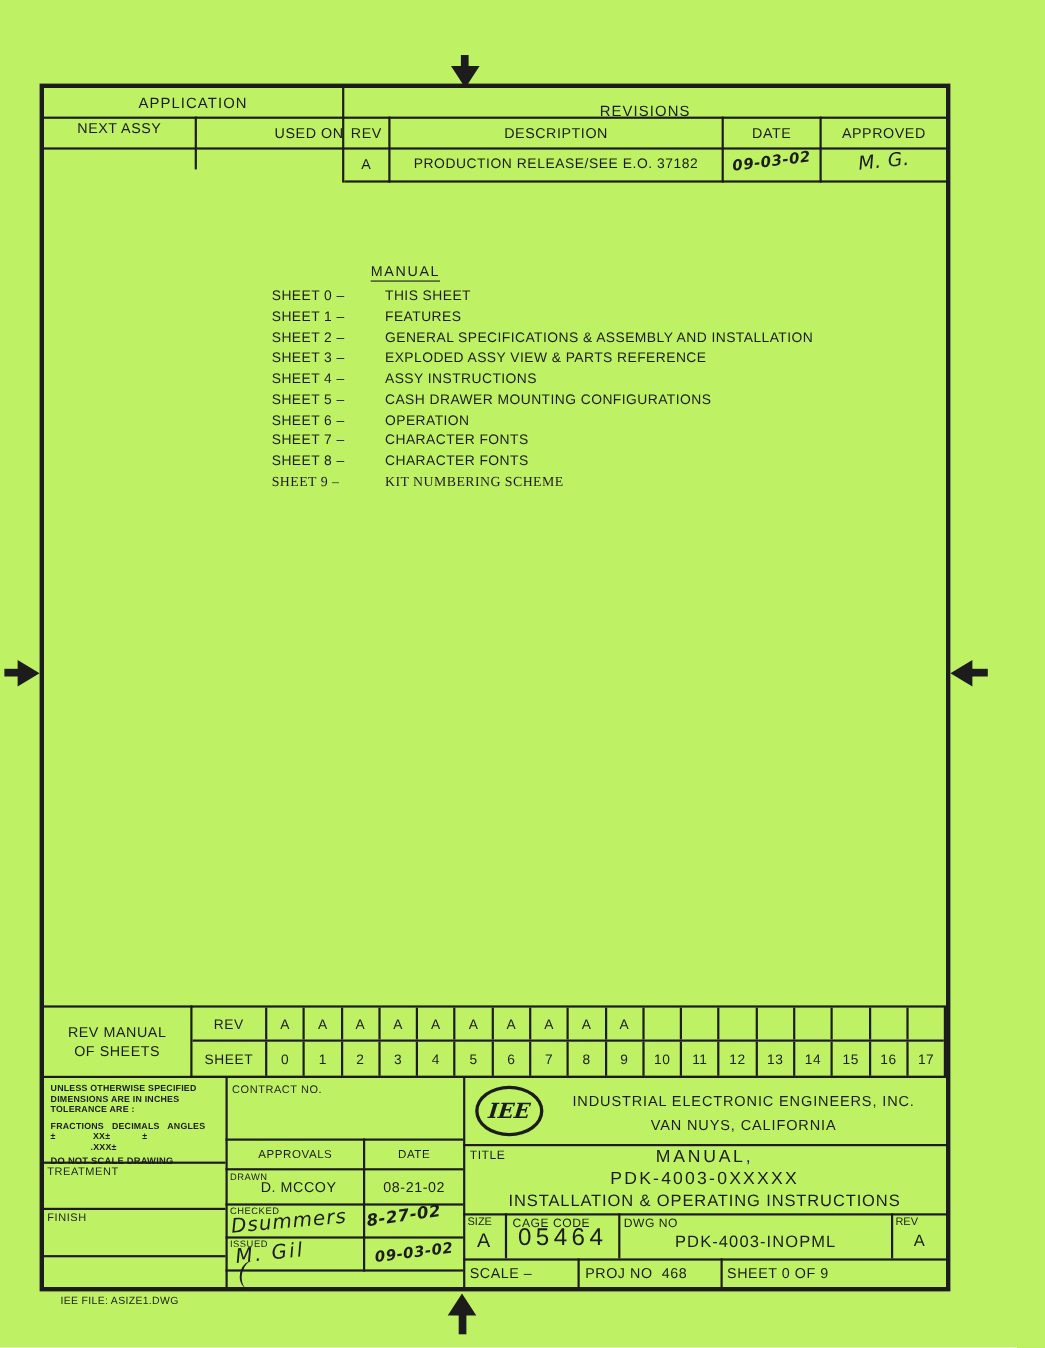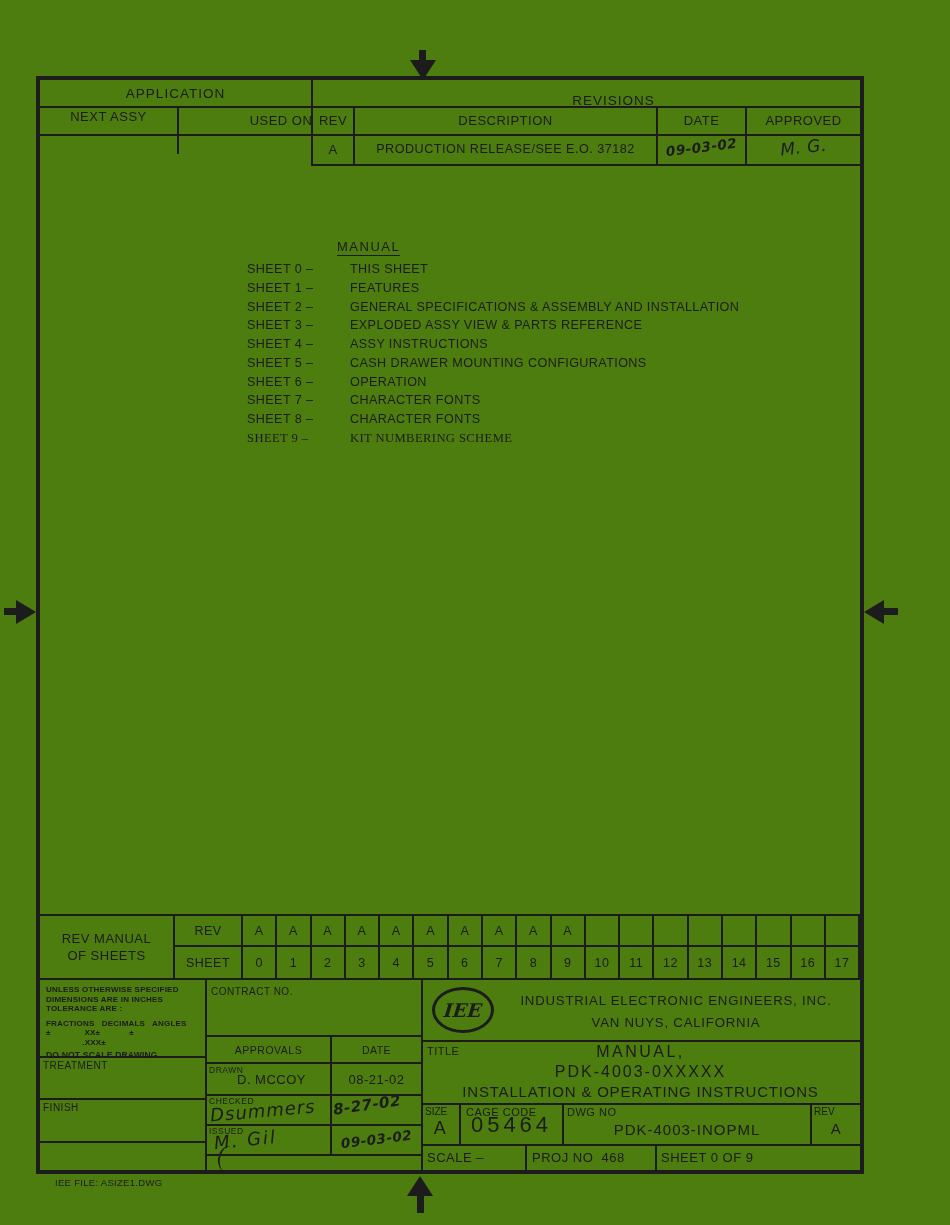--- a/index.html
+++ b/index.html
@@ -1,16 +1,16 @@
 <!DOCTYPE html>
 <html><head>
 <meta charset="utf-8">
 <style>
   html,body{margin:0;padding:0;background:#ffffff;}
-  #page{position:relative;width:950px;height:1225px;background:#4d7c0f;overflow:hidden;
+  #page{position:relative;width:950px;height:1225px;background:#bef264;overflow:hidden;
         font-family:"Liberation Sans",sans-serif;color:#1c1c1c;}
   .abs{position:absolute;}
   .ln{position:absolute;background:#1c1c1c;}
   .txt{position:absolute;color:#1c1c1c;white-space:nowrap;letter-spacing:.5px;}
   .ctr{display:flex;align-items:center;justify-content:center;text-align:center;white-space:nowrap;}
   .frame{position:absolute;left:36px;top:76px;width:828px;height:1098px;
          border:4px solid #1c1c1c;box-sizing:border-box;}
   .hand{font-style:italic;font-family:"DejaVu Sans",sans-serif;}
   
   .rs-box{position:absolute;left:173px;top:914px;width:687px;height:66px;
@@ -57,21 +57,21 @@
   <div class="ln" style="left:40px;top:106px;width:820px;height:2px;"></div>
   <div class="ln" style="left:40px;top:134px;width:820px;height:2px;"></div>
   <div class="ln" style="left:313px;top:164px;width:547px;height:2px;"></div>
   <div class="ln" style="left:311px;top:80px;width:2px;height:86px;"></div>
   <div class="ln" style="left:177px;top:106px;width:2px;height:48px;"></div>
   <div class="ln" style="left:353px;top:106px;width:2px;height:60px;"></div>
   <div class="ln" style="left:656px;top:106px;width:2px;height:60px;"></div>
   <div class="ln" style="left:745px;top:106px;width:2px;height:60px;"></div>
 
   <div class="txt ctr" style="left:40px;top:80px;width:271px;height:26px;font-size:13.5px;letter-spacing:1px;">APPLICATION</div>
-  <div class="txt ctr" style="left:313px;top:80px;width:547px;height:40px;font-size:13.5px;letter-spacing:1px;margin-left:27px;">REVISIONS</div>
+  <div class="txt ctr" style="left:313px;top:80px;width:547px;height:40px;font-size:13.5px;letter-spacing:1px;">REVISIONS</div>
   <div class="txt ctr" style="left:40px;top:106px;width:137px;height:20px;font-size:13px;">NEXT ASSY</div>
   <div class="txt ctr" style="left:179px;top:106px;width:132px;height:28px;font-size:13px;padding-left:36px;">USED ON</div>
   <div class="txt ctr" style="left:313px;top:106px;width:40px;height:28px;font-size:13px;">REV</div>
   <div class="txt ctr" style="left:355px;top:106px;width:301px;height:28px;font-size:13px;">DESCRIPTION</div>
   <div class="txt ctr" style="left:658px;top:106px;width:87px;height:28px;font-size:13px;">DATE</div>
   <div class="txt ctr" style="left:747px;top:106px;width:113px;height:28px;font-size:13px;">APPROVED</div>
 
   <div class="txt ctr" style="left:313px;top:134px;width:40px;height:30px;font-size:13px;">A</div>
   <div class="txt ctr" style="left:355px;top:134px;width:301px;height:30px;font-size:12.6px;">PRODUCTION RELEASE/SEE E.O. 37182</div>
   <div class="txt ctr hand" style="left:658px;top:132px;width:87px;height:30px;font-size:13.5px;transform:rotate(-7deg);font-weight:bold;">09-03-02</div>

